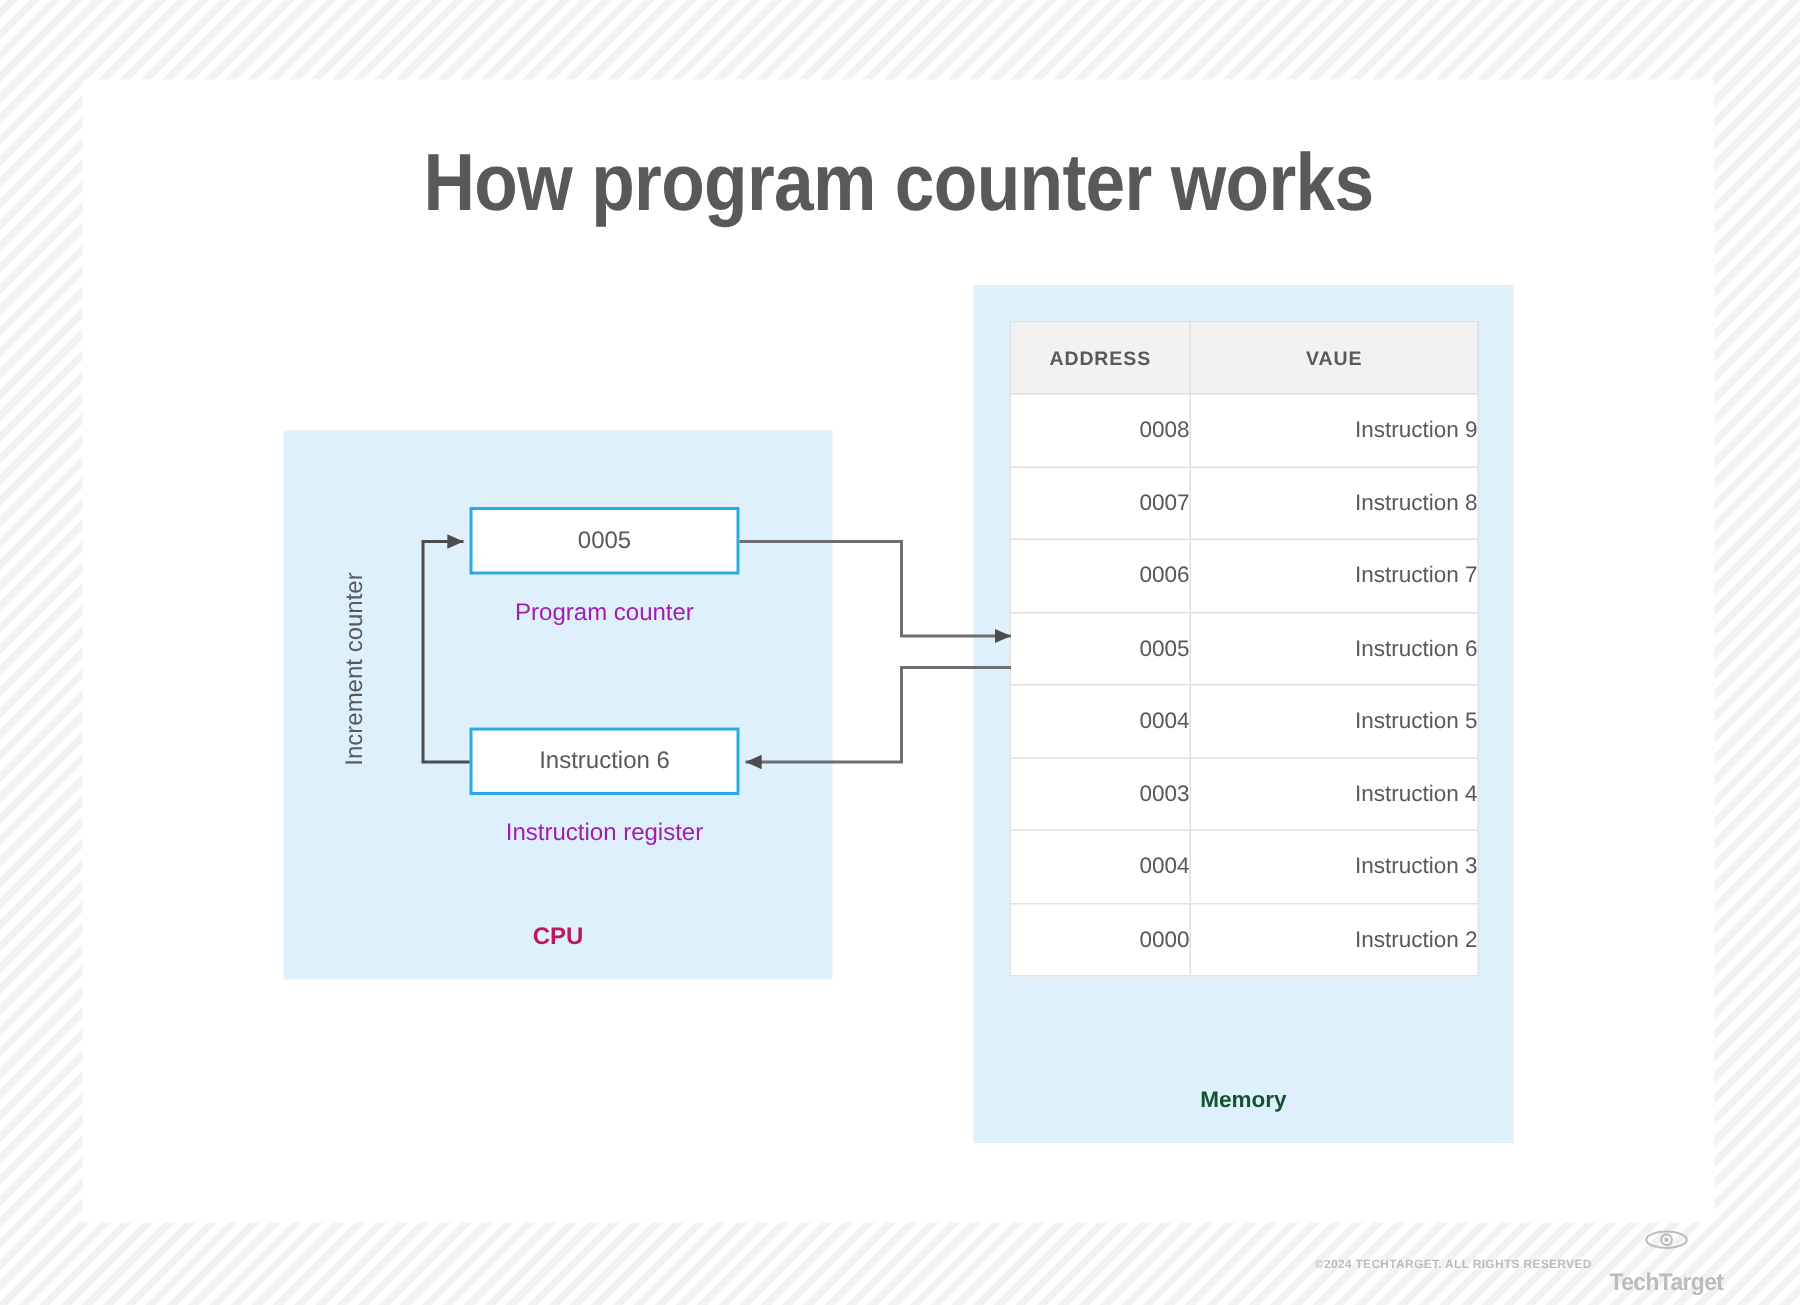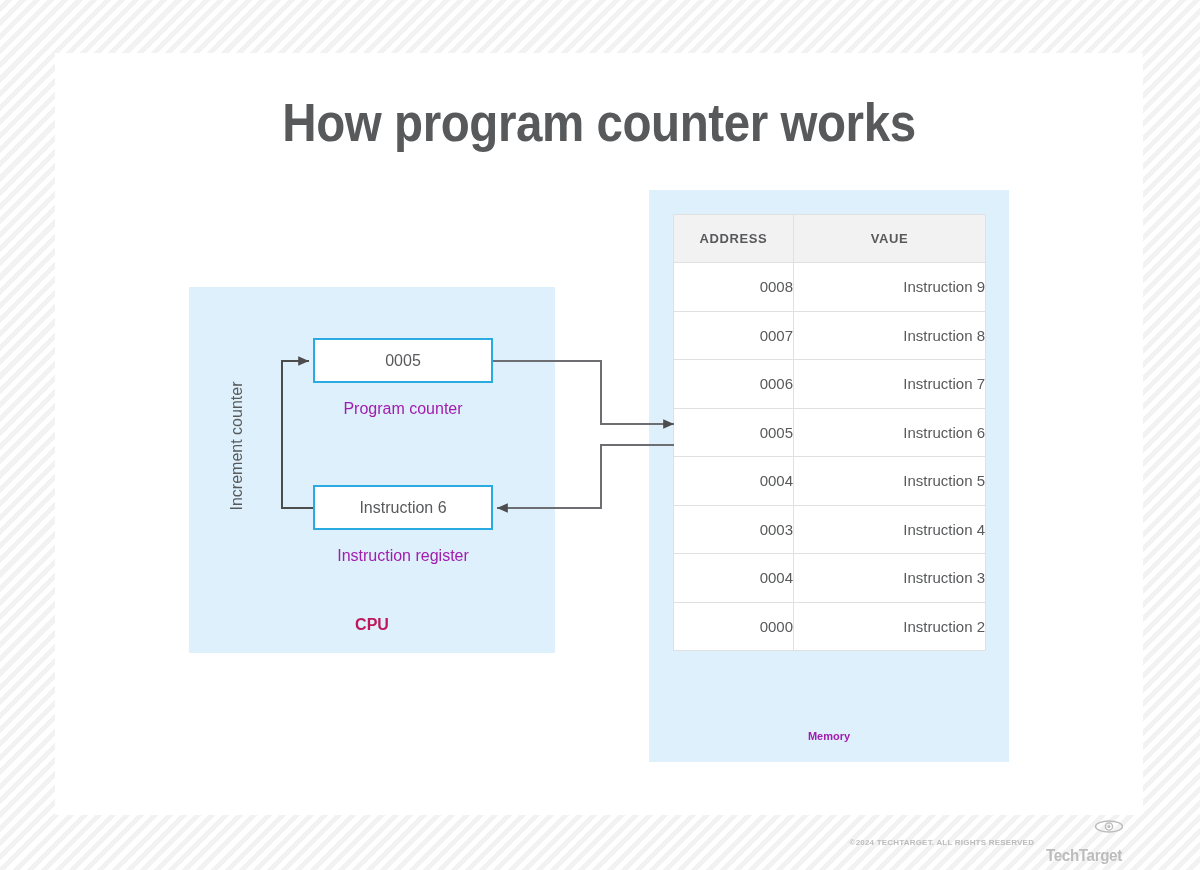--- a/index.html
+++ b/index.html
@@ -154,23 +154,23 @@
   }
   tr.highlight td.addr-cell { border-left: 2px solid #29abe2; border-right: 1px solid #29abe2; }
   tr.highlight td.val-cell  { border-right: 2px solid #29abe2; }
 
   #memory-label {
     position: absolute;
     left: 0;
     bottom: 20px;
     width: 100%;
     text-align: center;
-    font-size: 11px;
-    font-weight: bold;
-    color: #a21caf;
+    font-size: 15px;
+    font-weight: bold;
+    color: #14532d;
   }
 
   
   #connectors {
     position: absolute;
     left: 0; top: 0;
     width: 1088px;
     height: 762px;
     pointer-events: none;
   }
@@ -178,36 +178,36 @@
   
   #footer {
     position: absolute;
     left: 0;
     top: 815px;
     width: 1200px;
     height: 55px;
     display: flex;
     align-items: center;
     justify-content: flex-end;
-    padding-right: 76px;
+    padding-right: 49px;
     gap: 10px;
   }
 
   #copyright {
     font-size: 8px;
     font-weight: bold;
     color: #bcbcbc;
     letter-spacing: 0.2px;
     white-space: nowrap;
   }
 
   #tt-logo {
     display: flex;
     flex-direction: column;
-    align-items: flex-end;
+    align-items: center;
     gap: 14px;
   }
 
   #tt-wordmark {
     font-size: 16px;
     font-weight: bold;
     color: #bcbcbc;
     letter-spacing: -0.4px;
     transform: scaleX(0.95);
   }

